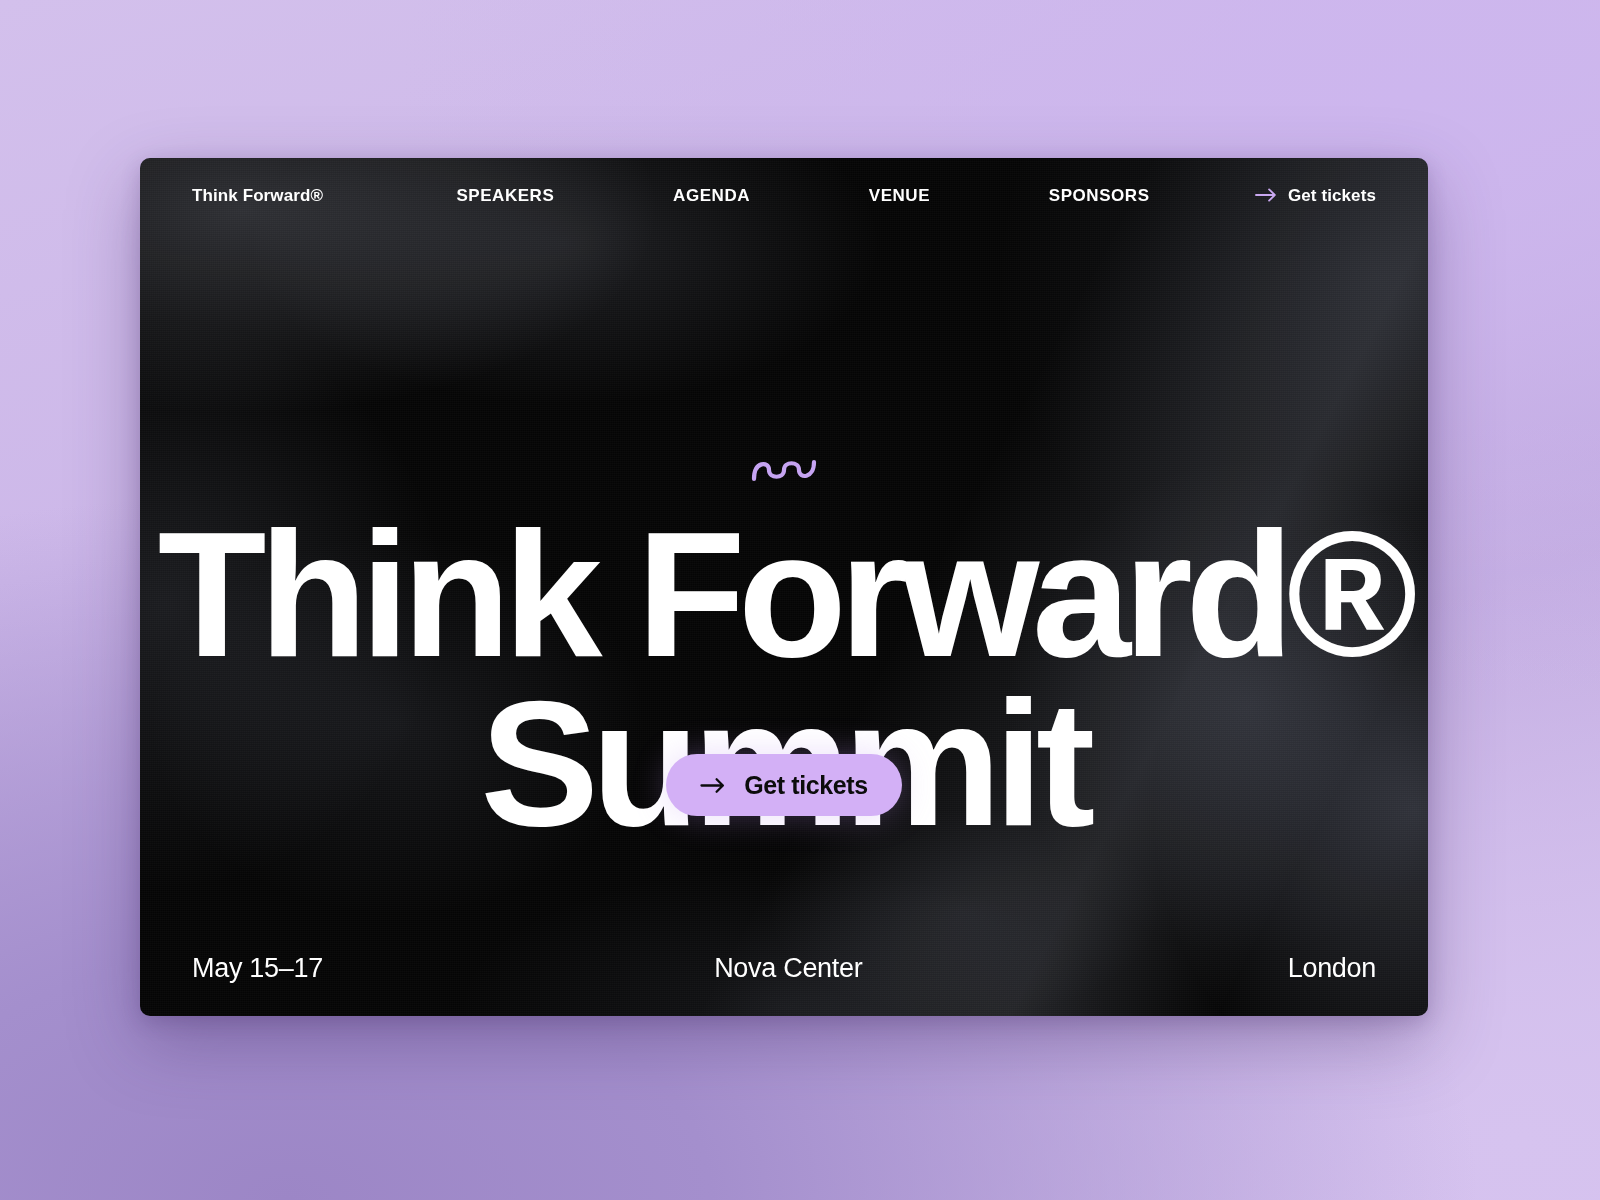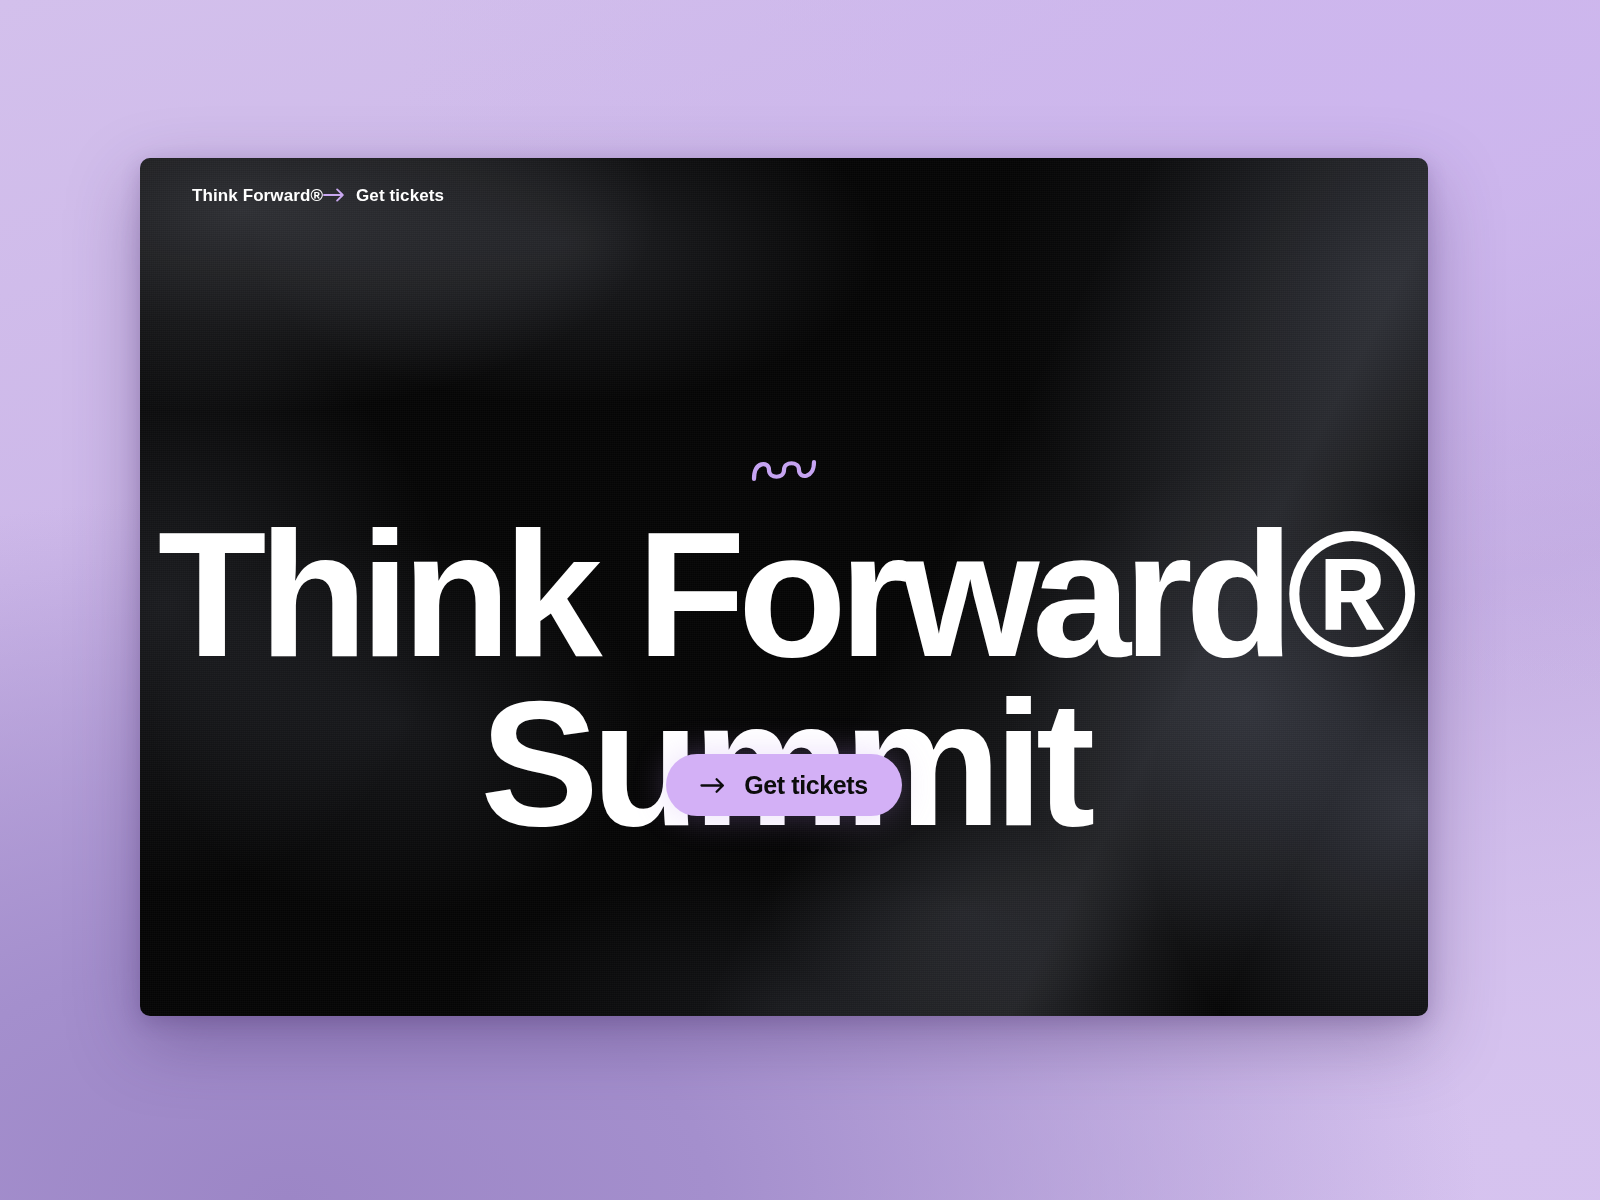--- a/index.html
+++ b/index.html
@@ -166,20 +166,26 @@
     <div class="blobs"></div>
     <div class="sheen"></div>
     <div class="grain"></div>
 
     <div id="hero-content">
 
       <nav id="nav">
 
         <div id="brand">Think Forward®</div>
 
+        <div id="nav-links">
+          <a class="nav-link">SPEAKERS</a>
+          <a class="nav-link">AGENDA</a>
+          <a class="nav-link">VENUE</a>
+          <a class="nav-link">SPONSORS</a>
+        </div>
 
         <a id="nav-cta">
           <span class="arrow">
             <svg width="22" height="14" viewBox="0 0 22 14" fill="none" aria-hidden="true">
               <path d="M1 7h18.4M14.1 1.4 19.8 7l-5.7 5.6" stroke="#c9a8f0" stroke-width="1.9" stroke-linecap="round" stroke-linejoin="round"></path>
             </svg>
           </span>
           <span id="nav-cta-label">Get tickets</span>
         </a>
       </nav>
@@ -199,16 +205,21 @@
         <button id="cta-button">
           <span class="arrow">
             <svg width="26" height="17" viewBox="0 0 26 17" fill="none" aria-hidden="true">
               <path d="M1.5 8.5h21.2M16.6 2.2l6.3 6.3-6.3 6.3" stroke="#0c0c0c" stroke-width="2.3" stroke-linecap="round" stroke-linejoin="round"></path>
             </svg>
           </span>
           <span>Get tickets</span>
         </button>
       </div>
 
+      <div id="footer">
+        <div class="meta-left">May 15–17</div>
+        <div class="meta-center">Nova Center</div>
+        <div class="meta-right">London</div>
+      </div>
 
     </div>
   </div>
 </div>
 
 </body></html>

